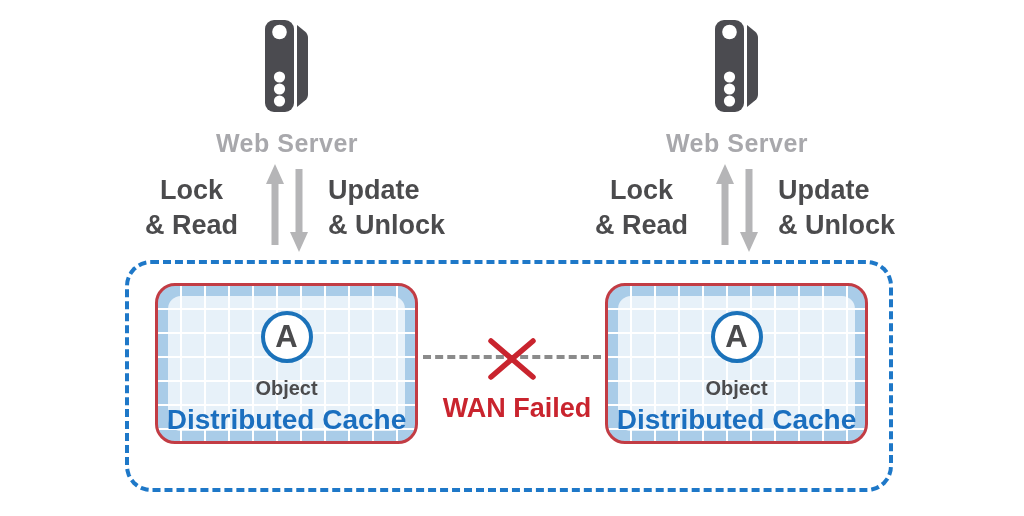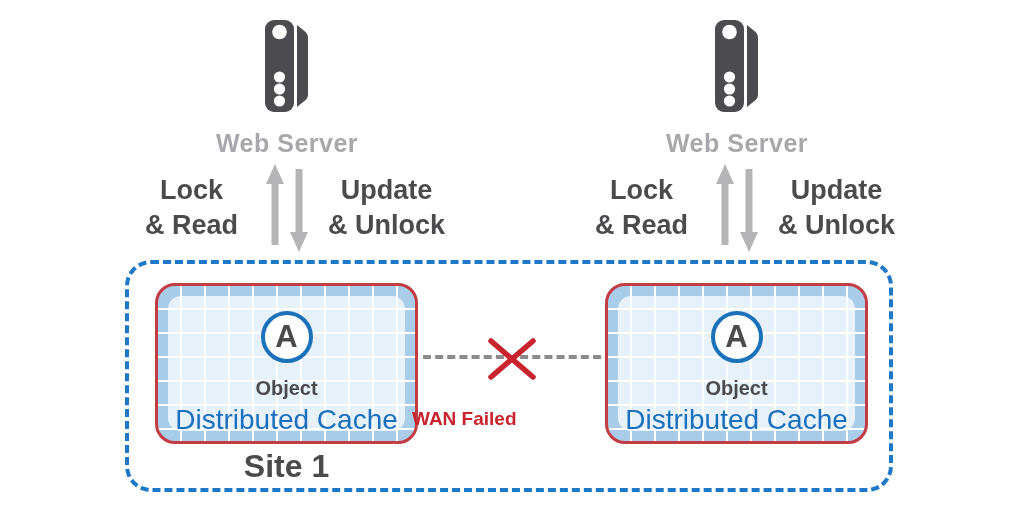--- a/index.html
+++ b/index.html
@@ -15,21 +15,21 @@
   .server-label {
     position:absolute; left:0; right:0; top:129px; text-align:center;
     color:#a8a8ac; font-size:25px; font-weight:600; letter-spacing:.5px;
   }
   .arrows-icon { position:absolute; left:50%; top:163px; transform:translateX(-50%); }
   .flow-label {
     position:absolute; top:173px; color:#4b4b4d; font-size:27px; font-weight:600;
     line-height:35px; white-space:pre-line;
   }
   .lock-label   { left:28px;  text-align:center; }
-  .update-label { left:211px; text-align:center; }
+  .update-label { left:211px; text-align:left; }
 
   
   .wan-boundary {
     position:absolute; left:125px; top:260px; width:768px; height:232px;
     border:4px dashed #1e78c8; border-radius:26px; box-sizing:border-box;
   }
 
   
   .cache-box {
     position:absolute; top:283px; width:263px; height:161px; box-sizing:border-box;
@@ -49,38 +49,38 @@
     position:absolute; left:0; right:0; top:0; bottom:0;
     display:flex; flex-direction:column; align-items:center; padding-top:25px;
   }
   .object-badge {
     width:44px; height:44px; border-radius:50%;
     border:4px solid #1b72ba; background:#ffffff;
     display:flex; align-items:center; justify-content:center;
     color:#4b4b4d; font-size:31px; font-weight:700;
   }
   .object-label { margin-top:14px; color:#4b4b4d; font-size:20px; font-weight:600; }
-  .cache-label  { margin-top:4px; color:#1b6fbf; font-size:28px; font-weight:400;text-align:center; }
+  .cache-label  { margin-top:4px; color:#1b6fbf; font-size:28px; font-weight:700;text-align:center; }
 
   .site-label {
     position:absolute; top:448px; width:263px; text-align:center;
     color:#4b4b4d; font-size:32px; font-weight:700;
   }
   .site-label.site1 { left:155px; }
   .site-label.site2 { left:605px; }
 
   
   .wan-line {
     position:absolute; left:423px; top:355px; width:178px; height:0;
     border-top:4px dashed #8b8b8b;
   }
   .wan-x { position:absolute; left:487px; top:337px; }
   .wan-label {
-    position:absolute; left:412px; top:408px; width:210px; text-align:left;
-    color:#c9242e; font-size:19px; font-weight:700;
+    position:absolute; left:412px; top:393px; width:210px; text-align:center;
+    color:#c9242e; font-size:27px; font-weight:700;
   }
 </style>
 </head>
 <body>
 
 <div class="stage">
 
   <div class="top-group site1">
     <svg class="server-icon" width="44" height="92" viewBox="0 0 44 92">
       <rect x="0" y="0" width="29" height="92" rx="9" fill="#4b4b50"></rect>
@@ -134,21 +134,20 @@
 
   <div class="cache-box site2">
     <div class="cache-inner"></div>
     <div class="cache-content">
       <div class="object-badge">A</div>
       <div class="object-label">Object</div>
       <div class="cache-label">Distributed Cache</div>
     </div>
   </div>
 
-  <div class="site-label site1">Site 1</div>
 
   <div class="wan-line"></div>
   <svg class="wan-x" width="50" height="44" viewBox="0 0 50 44">
     <line x1="4" y1="4" x2="46" y2="40" stroke="#c9242e" stroke-width="5.5" stroke-linecap="round"></line>
     <line x1="46" y1="4" x2="4" y2="40" stroke="#c9242e" stroke-width="5.5" stroke-linecap="round"></line>
   </svg>
   <div class="wan-label">WAN Failed</div>
 
 </div>
 

